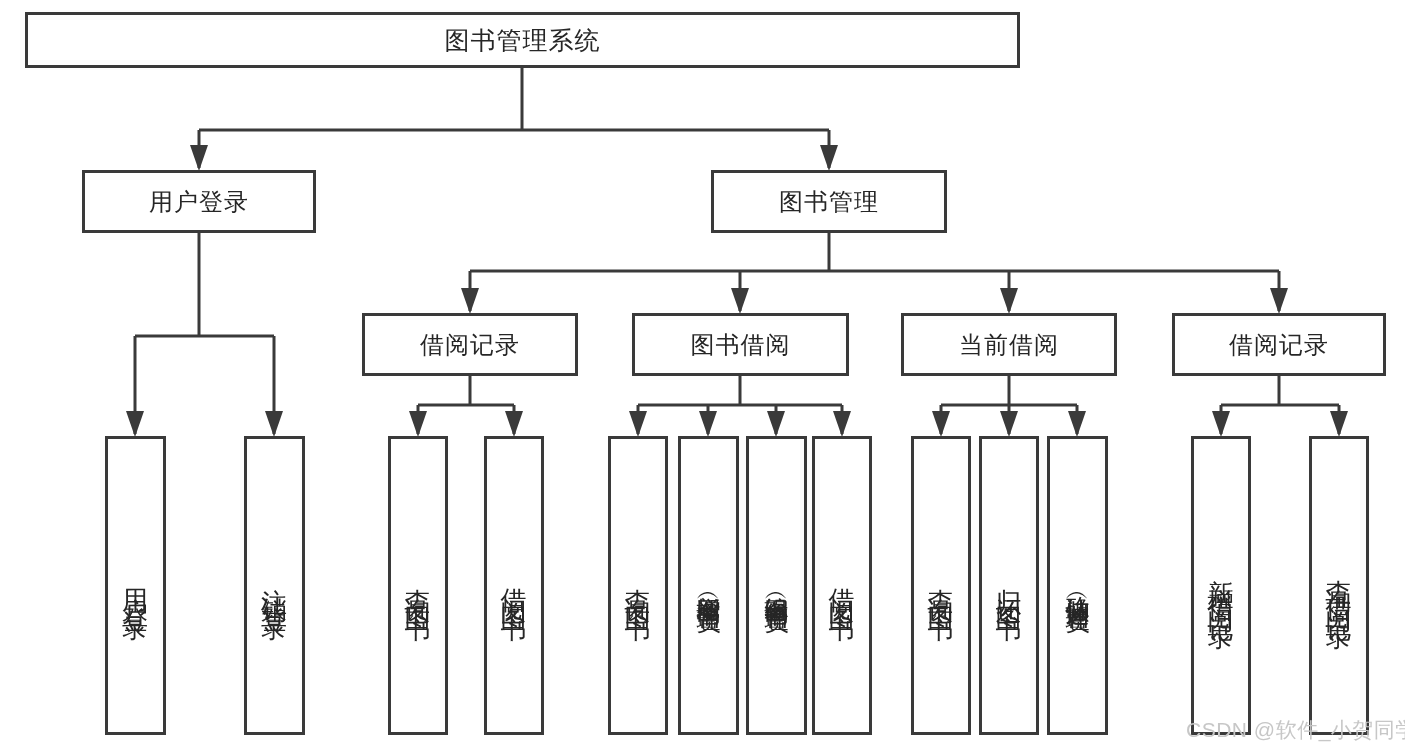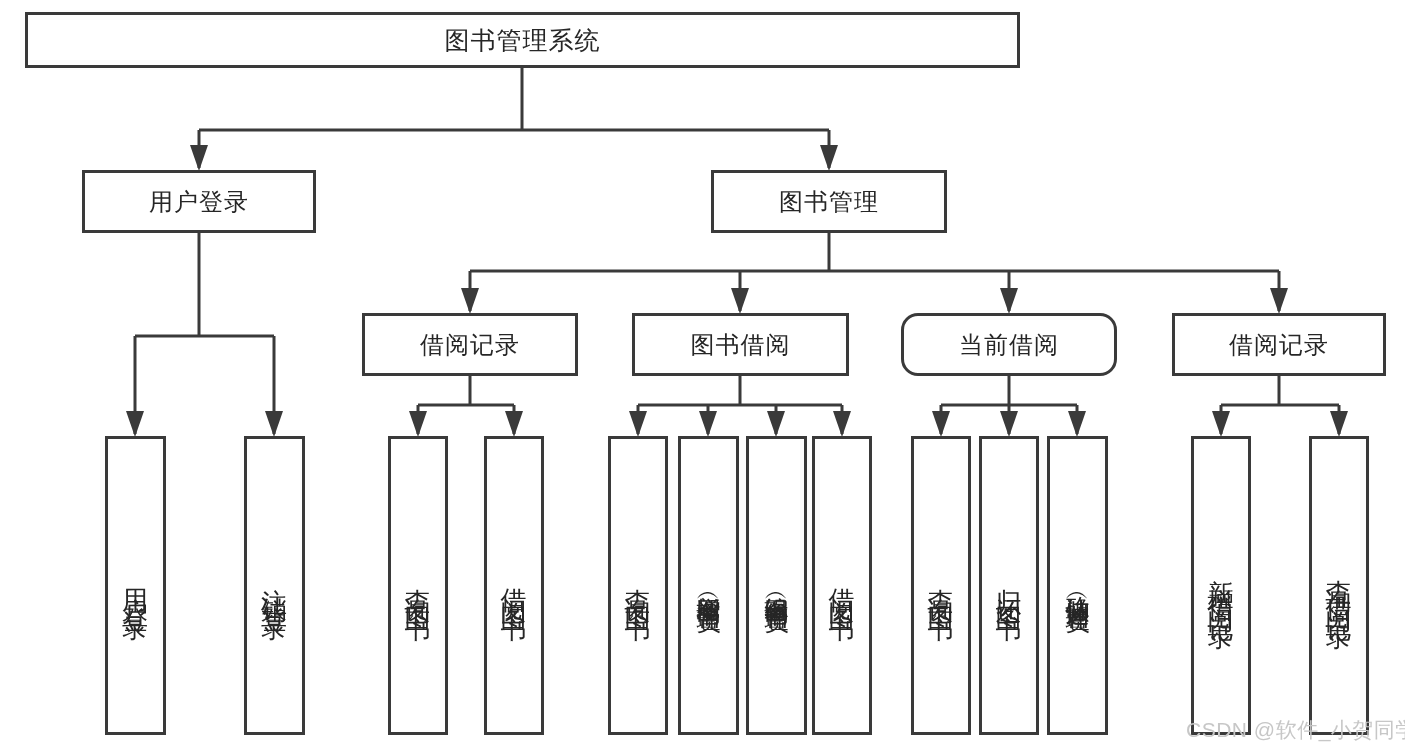--- a/index.html
+++ b/index.html
@@ -51,21 +51,21 @@
   <div class="hbox" style="left:711px;top:170px;width:236px;height:63px;">
     <span>图书管理</span>
   </div>
 
   <div class="hbox" style="left:362px;top:313px;width:216px;height:63px;">
     <span>借阅记录</span>
   </div>
   <div class="hbox" style="left:632px;top:313px;width:217px;height:63px;">
     <span>图书借阅</span>
   </div>
-  <div class="hbox" style="left:901px;top:313px;width:216px;height:63px;border-radius:17px;">
+  <div class="hbox" style="left:901px;top:313px;width:216px;height:63px;">
     <span>当前借阅</span>
   </div>
   <div class="hbox" style="left:1172px;top:313px;width:214px;height:63px;">
     <span>借阅记录</span>
   </div>
 
   <div class="vbox" style="left:105px;width:61px;">
     <span class="vlabel">用户登录</span>
   </div>
   <div class="vbox" style="left:244px;width:61px;">

